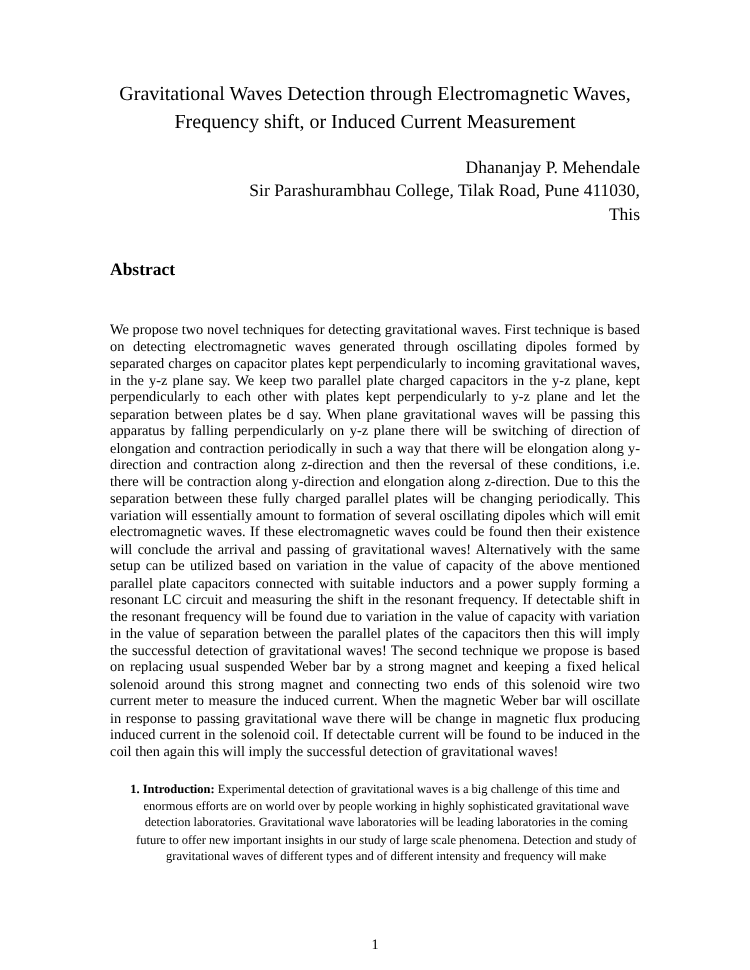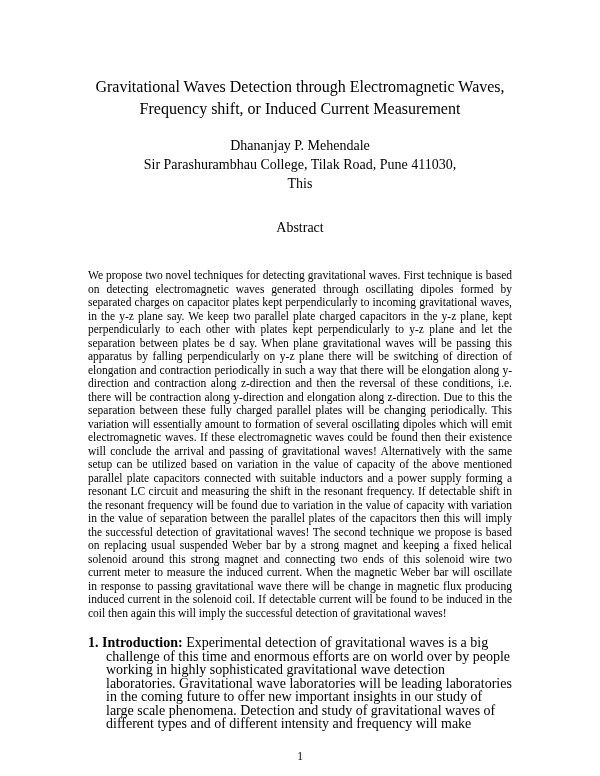--- a/index.html
+++ b/index.html
@@ -15,48 +15,48 @@
     position: relative;
     box-sizing: border-box;
     padding: 60px 88px 0 88px;
     font-family: "Liberation Serif", serif;
     overflow: hidden;
   }
   .title {
     font-size: 16px;
     font-weight: normal;
     text-align: center;
-    margin: 16px auto;
+    margin: 5px auto;
     max-width: 420px;
     line-height: 22px;
   }
   .authors {
     margin-top: 16px;
-    text-align: center;
+    text-align: right;
     font-size: 14px;
     line-height: 19px;
   }
   .abstract-heading {
     margin: 26px 0 0 0;
     font-size: 14px;
-    font-weight: normal;
-    text-align: center;
+    font-weight: bold;
+    text-align: left;
     line-height: 18px;
   }
   .abstract {
     margin: 32px 0 0 0;
     font-size: 11.5px;
     line-height: 13.5px;
     text-align: justify;
   }
   .section {
     margin: 16px 0 0 0;
-    font-size: 14px;
+    font-size: 10px;
     line-height: 13.5px;
-    text-align: left;
+    text-align: center;
     padding-left: 18px;
     text-indent: -18px;
   }
   .run-in {
     font-weight: bold;
   }
   .page-number {
     position: absolute;
     bottom: 14px;
     left: 0;

